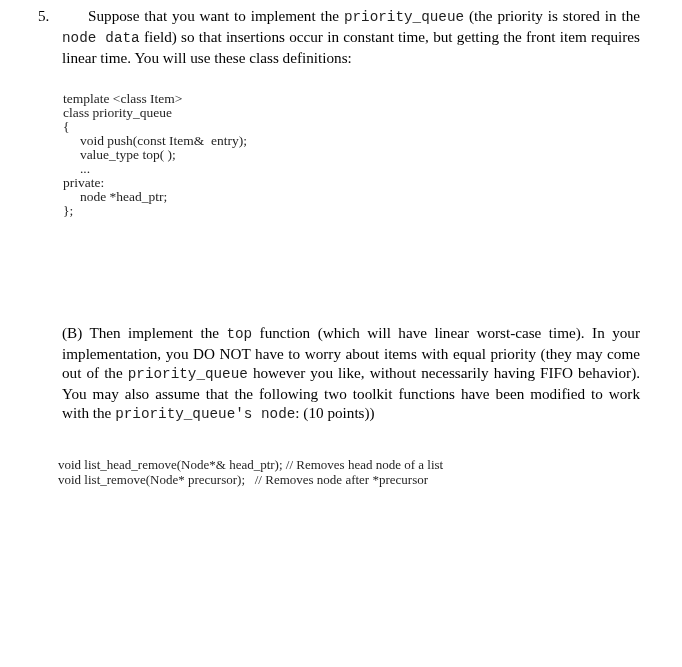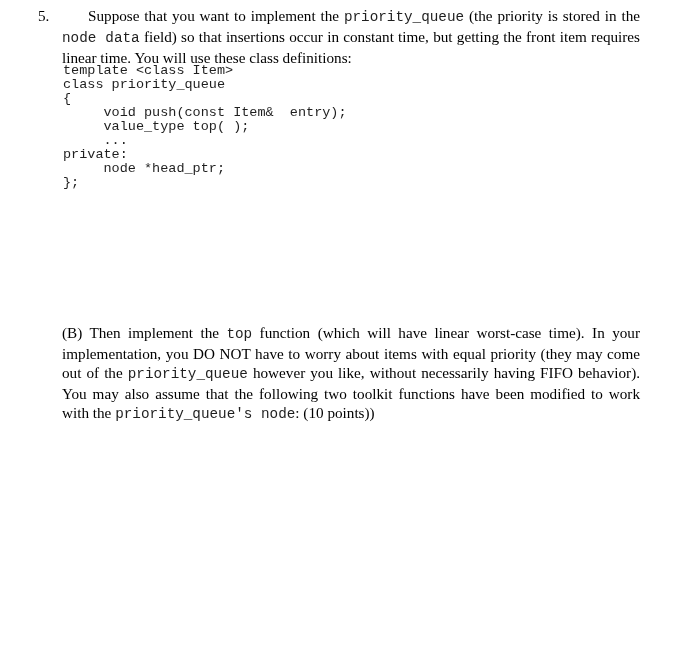--- a/index.html
+++ b/index.html
@@ -33,23 +33,24 @@
     padding-left:26px; text-indent:-26px;
   }
   .part-b { top:323px; }
   .icode {
     font-family:"Liberation Mono", monospace;
     font-size:14.3px;
     color:var(--code-ink);
   }
   .codeblock {
     position:absolute;
-    font-family:Liberation Mono, monospace;
+    font-family:Liberation Serif, serif;
     color:var(--code-ink);
     white-space:pre;
+    margin-top:28px;
   }
   .classdef {
     left:63px; top:64px;
     font-size:13.5px; line-height:14px;
   }
   .toolkit {
     left:58px; top:429px;
     font-size:13px; line-height:15px;
   }
 </style>
@@ -67,13 +68,15 @@
      void push(const Item&amp;  entry);
      value_type top( );
      ...
 private:
      node *head_ptr;
 };</pre>
 
 
   <p class="part part-b"><span class="run">(B) Then implement the </span><span class="icode">top</span><span class="run"> function (which will have linear worst-case time). In your implementation, you DO NOT have to worry about items with equal priority (they may come out of the </span><span class="icode">priority_queue</span><span class="run"> however you like, without necessarily having FIFO behavior). You may also assume that the following two toolkit functions have been modified to work with the </span><span class="icode">priority_queue's node</span><span class="run">: (10 points))</span></p>
 
+  <pre class="codeblock toolkit">void list_head_remove(Node*&amp; head_ptr); // Removes head node of a list
+void list_remove(Node* precursor);   // Removes node after *precursor</pre>
 </div>
 
 </body></html>

